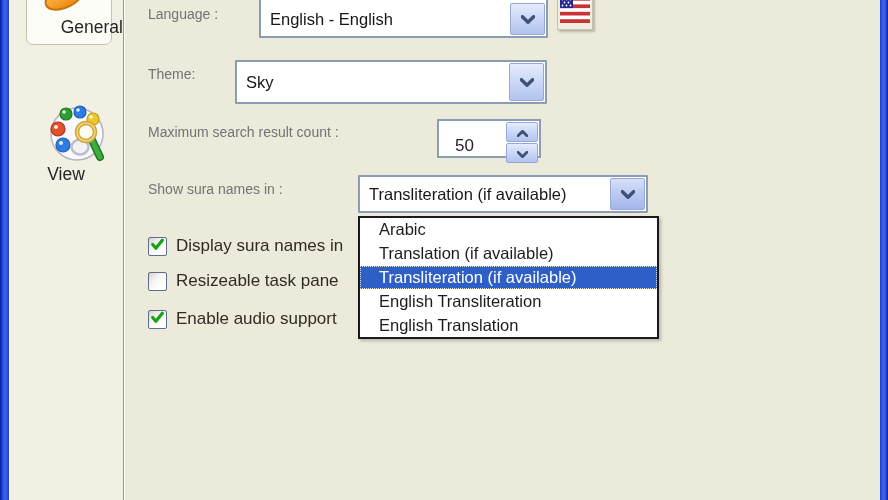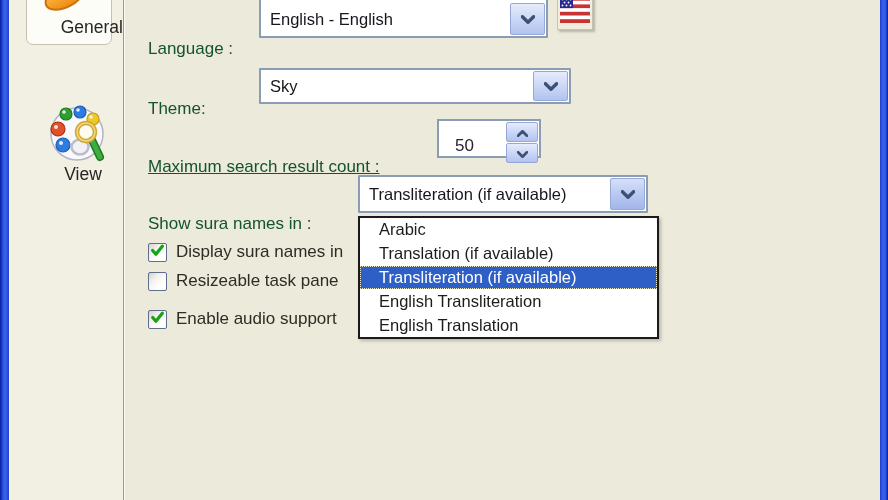--- a/index.html
+++ b/index.html
@@ -17,21 +17,21 @@
     border-right:1px solid #9d998a;box-shadow:1px 0 0 #fbfaf4, inset 1px 0 0 #faf8ee;}
   .side-item{position:absolute;left:0;width:114px;text-align:center;cursor:default;}
   .sel-box{position:absolute;left:17px;top:-14px;width:84px;height:57px;background:#fdfdf8;
     border:1px solid #c6c2b0;border-radius:7px;}
   .side-label{font-size:17.5px;color:#262626;}
   .general-label{position:absolute;left:0;right:0;top:17px;text-align:right;}
   .general-icon-wrap{position:absolute;left:28px;top:-16px;width:56px;height:32px;}
   .view-icon-wrap{position:absolute;left:40px;top:54px;width:56px;height:58px;}
   .view-label{position:absolute;left:0;right:0;top:114px;text-align:center;}
   
-  .lbl{position:absolute;font-size:17px;color:#14532d;white-space:nowrap;margin-top:33px;}
+  .lbl{position:absolute;font-size:14px;color:#737373;white-space:nowrap;}
   
   .combo{position:absolute;background:#fff;border:2px solid #8b9cb5;border-radius:1px;
     display:flex;align-items:center;box-sizing:border-box;}
   .combo-text{margin-left:9px;font-size:16.5px;color:#16161e;white-space:nowrap;}
   .combo-btn{position:absolute;right:1px;top:1px;bottom:1px;width:33px;border:1px solid #96a8da;border-radius:2px;
     background:linear-gradient(180deg,#e6ecfc 0%,#cdd9f7 45%,#b2c3ef 100%);
     display:flex;align-items:center;justify-content:center;cursor:pointer;}
   .combo-btn.pressed{background:linear-gradient(180deg,#d8e0f8 0%,#bccbf2 45%,#a3b6ea 100%);}
   .cut-top .combo-text{padding-top:9px;}
   .cut-top .combo-btn{top:9px;}
@@ -80,21 +80,21 @@
                 <stop offset="1" stop-color="#ee8a10"></stop>
             </linearGradient>
           </defs>
           <ellipse cx="28" cy="12" rx="21" ry="11" fill="url(#og)" stroke="#c9720e" stroke-width="2" transform="rotate(-27 28 12)"></ellipse>
           <ellipse cx="36" cy="5" rx="6" ry="3" fill="#ffd98e" opacity="0.85" transform="rotate(-27 36 5)"></ellipse>
         </svg>
       </div>
       <div class="side-label general-label">General</div>
     </div>
 
-    <div class="side-item" style="top:50px;height:90px;padding-left:34px;">
+    <div class="side-item" style="top:50px;height:90px;">
       <div class="view-icon-wrap">
         <svg width="56" height="58" viewBox="0 0 56 58">
           <ellipse cx="28" cy="30" rx="26" ry="26" fill="#fafafe" stroke="#b4b4c2" stroke-width="1.5"></ellipse>
           <circle cx="17" cy="10" r="6" fill="#2f9e32" stroke="#1c7a20" stroke-width="1.2"></circle>
           <circle cx="31" cy="8" r="6" fill="#2e7ce2" stroke="#1a5cb8" stroke-width="1.2"></circle>
           <circle cx="44" cy="15" r="6" fill="#ecc829" stroke="#c8a010" stroke-width="1.2"></circle>
           <circle cx="9" cy="25" r="7" fill="#e2522a" stroke="#b03010" stroke-width="1.2"></circle>
           <circle cx="14" cy="41" r="7" fill="#2e7ce2" stroke="#1a5cb8" stroke-width="1.2"></circle>
           <circle cx="15" cy="8" r="1.8" fill="#fff" opacity="0.85"></circle>
           <circle cx="29" cy="6" r="1.8" fill="#fff" opacity="0.85"></circle>
@@ -138,32 +138,32 @@
         <circle cx="4.5" cy="5.5" r="0.9"></circle>
           <circle cx="8.5" cy="5.5" r="0.9"></circle>
         <circle cx="2.5" cy="8.5" r="0.9"></circle>
           <circle cx="6.5" cy="8.5" r="0.9"></circle>
           <circle cx="10.5" cy="8.5" r="0.9"></circle>
       </g>
     </svg>
   </div>
 
   <div class="lbl" style="left:148px;top:66px;">Theme:</div>
-  <div class="combo" style="left:235px;top:68px;width:312px;height:36px;margin-left:24px;">
+  <div class="combo" style="left:235px;top:60px;width:312px;height:44px;">
     <span class="combo-text">Sky</span>
     <span class="combo-btn">
       <span>
         <svg width="14" height="9" viewBox="0 0 10 6">
             <path d="M1 1 L5 5 L9 1" stroke="#3c5175" stroke-width="2.4" fill="none" stroke-linecap="round" stroke-linejoin="round"></path>
           </svg>
       </span>
     </span>
   </div>
 
-  <div class="lbl" style="left:148px;top:124px;text-decoration:underline;">Maximum search result count :</div>
+  <div class="lbl" style="left:148px;top:124px;">Maximum search result count :</div>
   <div class="spinner">
     <span class="spin-value">50</span>
     <span class="spin-btns">
       <span class="spin-btn">
         <span>
           <svg width="11" height="7" viewBox="0 0 10 6">
               <path d="M1 5 L5 1 L9 5" stroke="#3c5175" stroke-width="2.4" fill="none" stroke-linecap="round" stroke-linejoin="round"></path>
             </svg>
         </span>
       </span>
@@ -182,21 +182,21 @@
     <span class="combo-text">Transliteration (if available)</span>
     <span class="combo-btn pressed">
       <span>
         <svg width="14" height="9" viewBox="0 0 10 6">
             <path d="M1 1 L5 5 L9 1" stroke="#3c5175" stroke-width="2.4" fill="none" stroke-linecap="round" stroke-linejoin="round"></path>
           </svg>
       </span>
     </span>
   </div>
 
-  <div class="cb-row" style="top:242px;">
+  <div class="cb-row" style="top:236px;">
     <span class="cb-box">
       <span>
         <svg width="15" height="15" viewBox="0 0 14 14">
             <path d="M2.5 7 L5.5 10.5 L11.5 3" stroke="#17a317" stroke-width="3" fill="none" stroke-linecap="round" stroke-linejoin="round"></path>
           </svg>
       </span>
     </span>
     <span class="cb-label">Display sura names in</span>
   </div>
 

